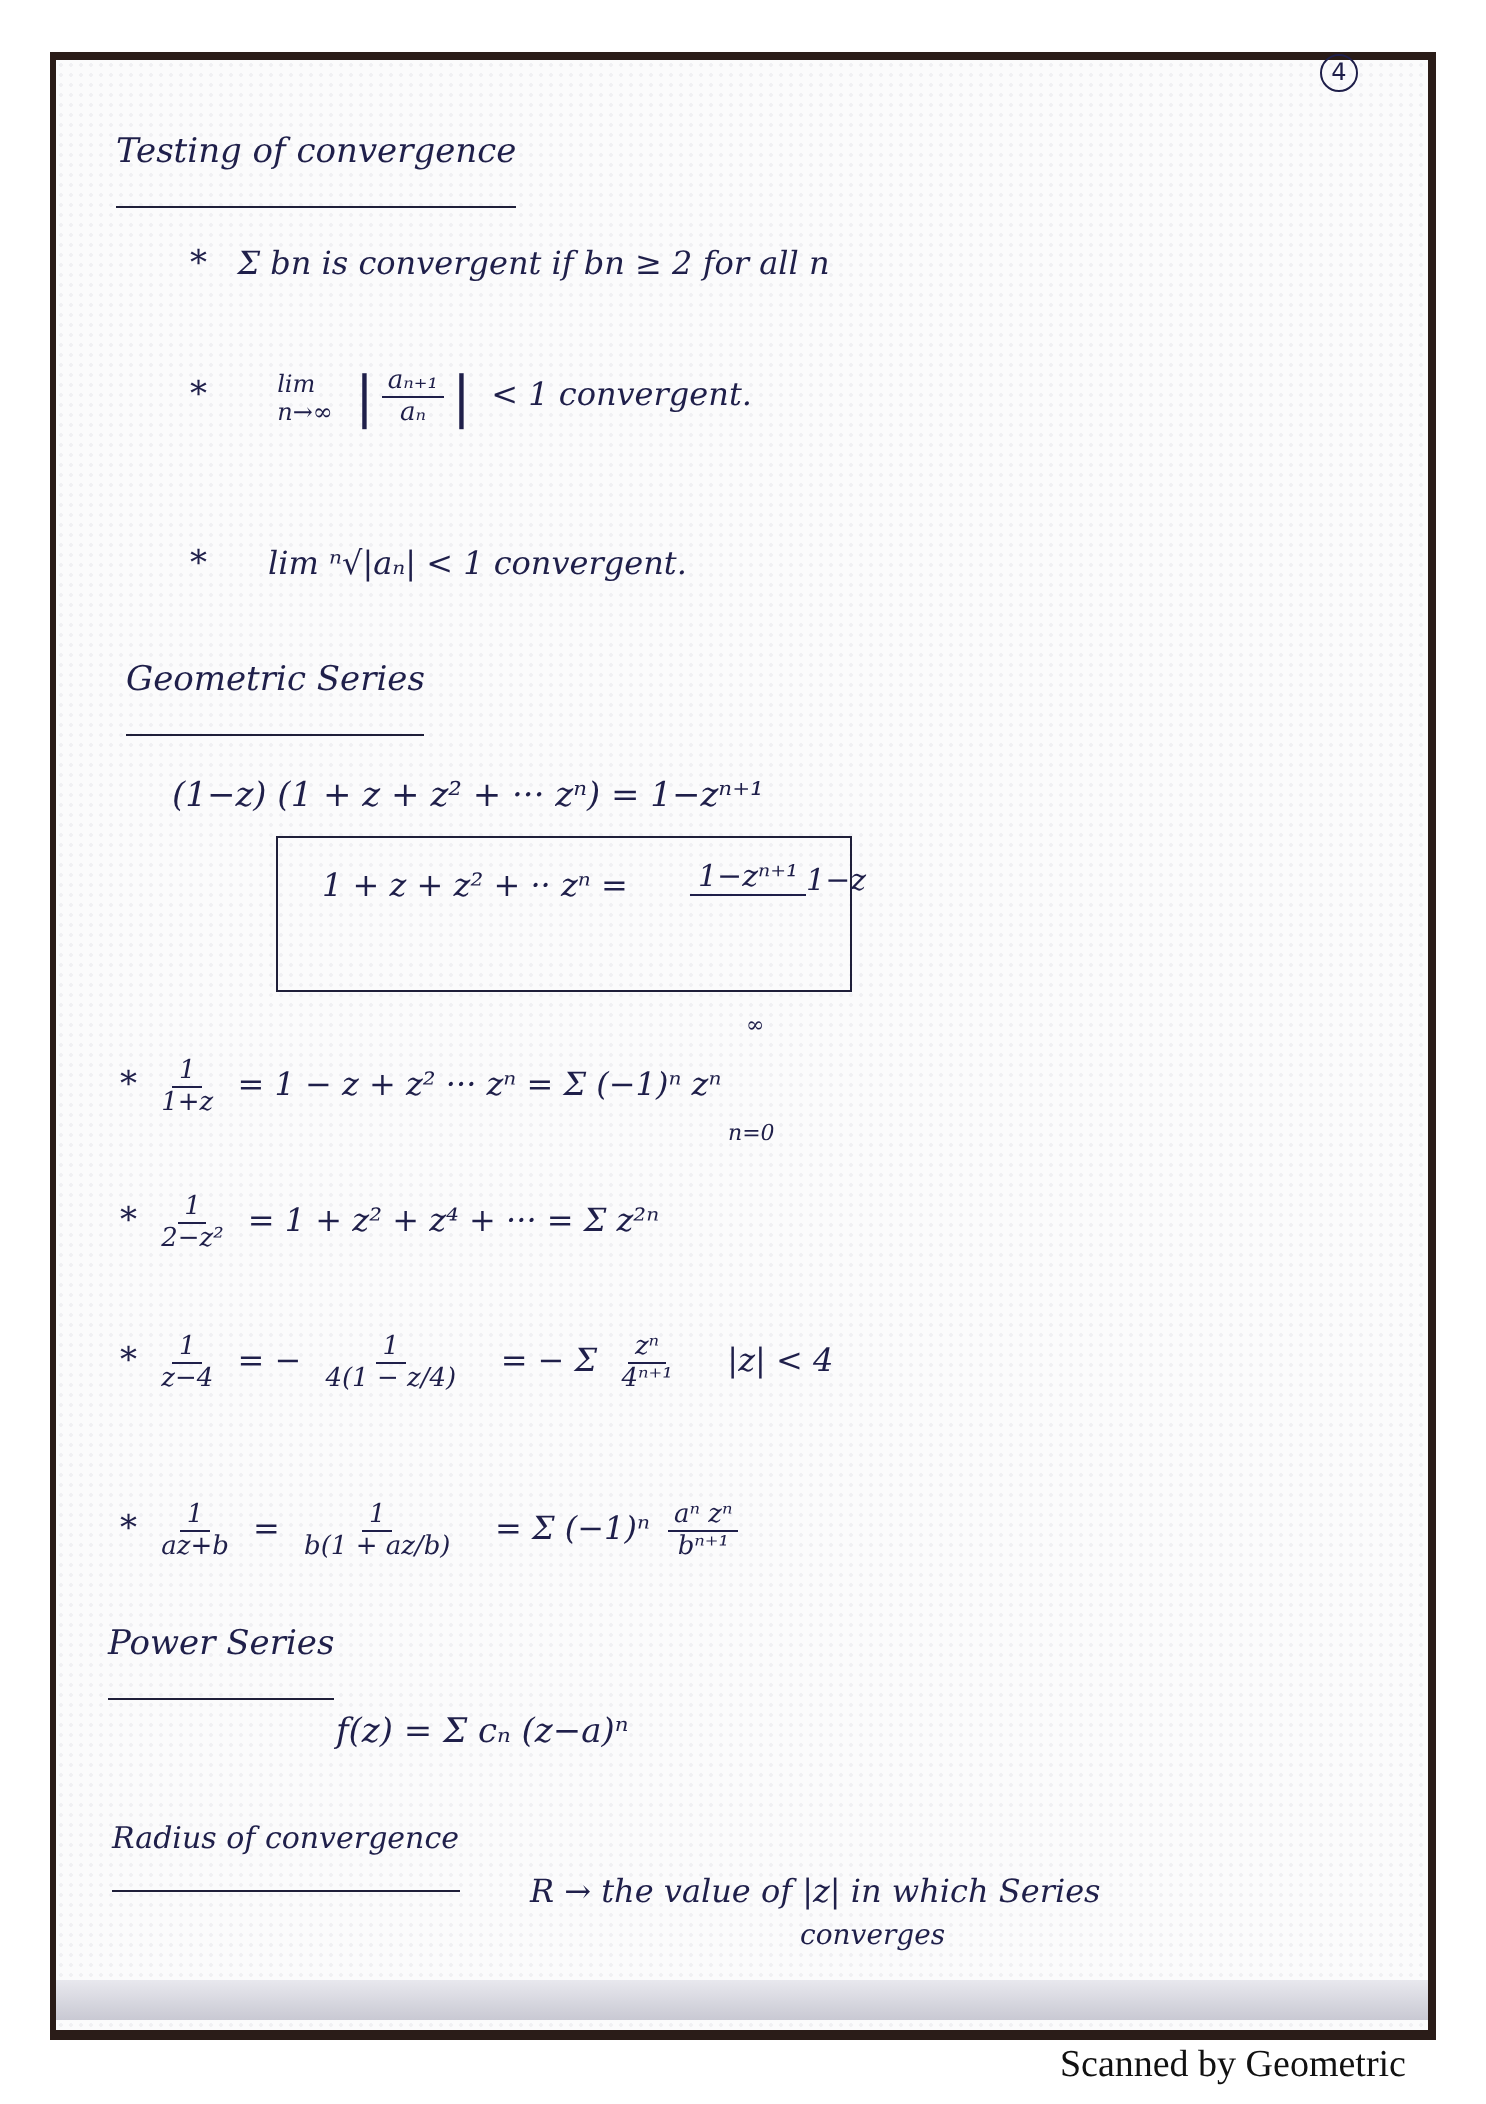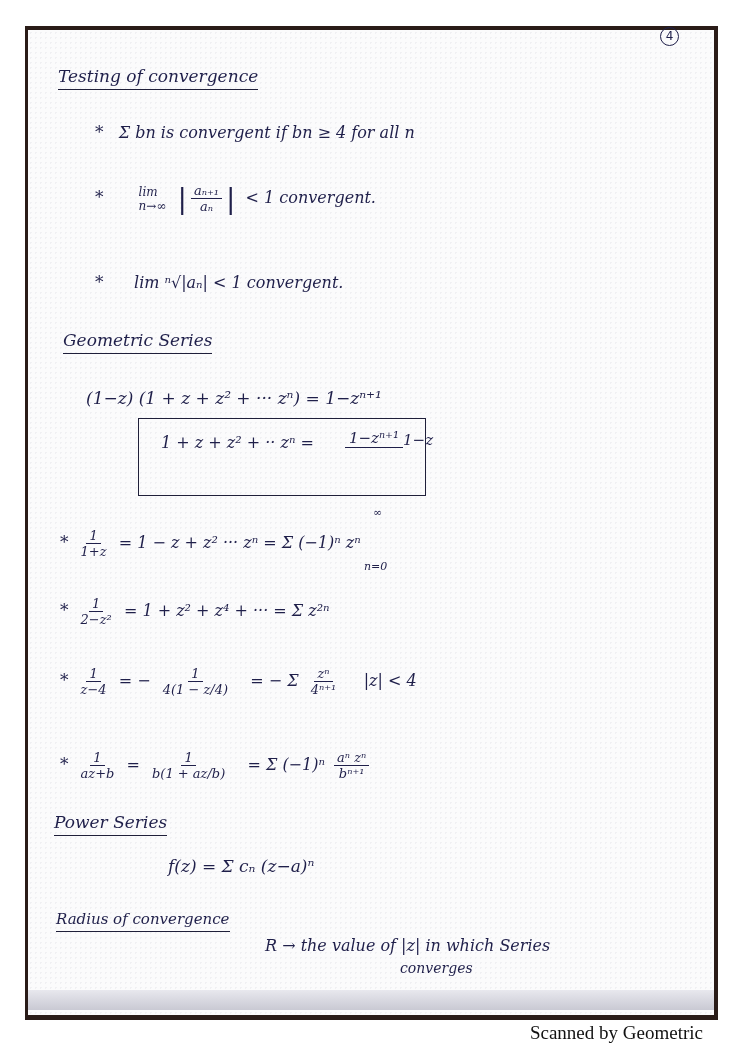--- a/index.html
+++ b/index.html
@@ -4,21 +4,21 @@
 <style>
   html,body{margin:0;padding:0;background:#ffffff;}
   body{width:743px;height:1052px;position:relative;overflow:hidden;font-family:"DejaVu Sans",sans-serif;}
   .page-frame{position:absolute;left:25px;top:26px;width:693px;height:994px;background:#2a1c18;}
   .paper{position:absolute;left:28px;top:30px;width:686px;height:985px;background:#fbfbfc;
          background-image:radial-gradient(rgba(150,150,170,0.10) 1px, transparent 1px);
          background-size:5px 5px;}
   .paper-bottom{position:absolute;left:28px;top:990px;width:686px;height:20px;
          background:linear-gradient(#e8e8ee,#c9c9d3);}
   .ink{color:#1f1f4a;font-family:"DejaVu Serif",serif;font-style:italic;position:absolute;white-space:nowrap;}
-  .heading{font-size:17px;border-bottom:1.5px solid #1f1f3a;padding-bottom:3px;}
+  .heading{font-size:17px;border-bottom:1.5px solid #1f1f3a;padding-bottom:17px;}
   .line{font-size:16px;}
   .star{font-style:normal;font-size:17px;}
   .frac{display:inline-flex;flex-direction:column;align-items:center;vertical-align:middle;margin:0 4px;}
   .frac .num{border-bottom:1.3px solid #1f1f4a;padding:0 3px;font-size:13px;}
   .frac .den{padding:0 3px;font-size:13px;}
   .box{position:absolute;left:138px;top:418px;width:286px;height:76px;border:1.5px solid #1f1f3a;}
   .page-num{position:absolute;left:660px;top:27px;font-size:12px;color:#1f1f4a;border:1px solid #1f1f4a;border-radius:50%;width:17px;height:17px;text-align:center;line-height:17px;font-family:"DejaVu Sans",sans-serif;}
   .footer{position:absolute;right:40px;top:1022px;font-family:"Liberation Serif",serif;font-size:19px;color:#111;}
 </style>
 </head>
@@ -27,21 +27,21 @@
 <div class="page-frame"></div>
 <div class="paper"></div>
 <div class="paper-bottom"></div>
 
 <div class="page-num">4</div>
 
 <div class="ink heading" style="left:58px;top:66px;">Testing of convergence</div>
 
 <div class="ink line" style="left:95px;top:122px;">
   <span class="star">*</span>
-  &nbsp;&nbsp;<span>Σ bn is convergent if bn ≥ 4 for all n</span>
+  &nbsp;&nbsp;<span>Σ bn is convergent if bn ≥ 2 for all n</span>
 </div>
 
 <div class="ink line" style="left:95px;top:182px;">
   <span class="star">*</span>
   <span style="display:inline-flex;flex-direction:column;vertical-align:middle;margin-left:30px;font-size:12px;line-height:14px;">
     <span>lim</span>
     <span>n→∞</span>
   </span>
   <span style="font-size:28px;font-style:normal;vertical-align:middle;margin-left:6px;">|</span><span class="frac">
     <span class="num">aₙ₊₁</span>

